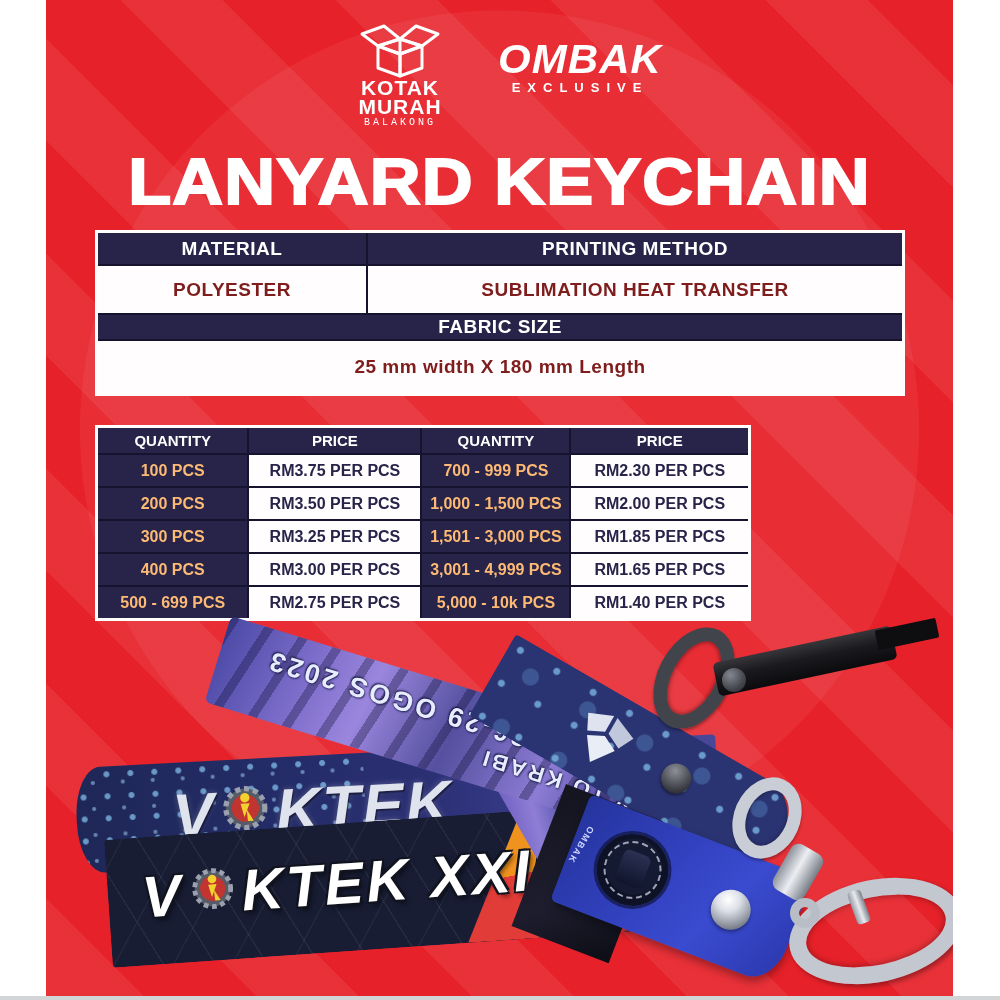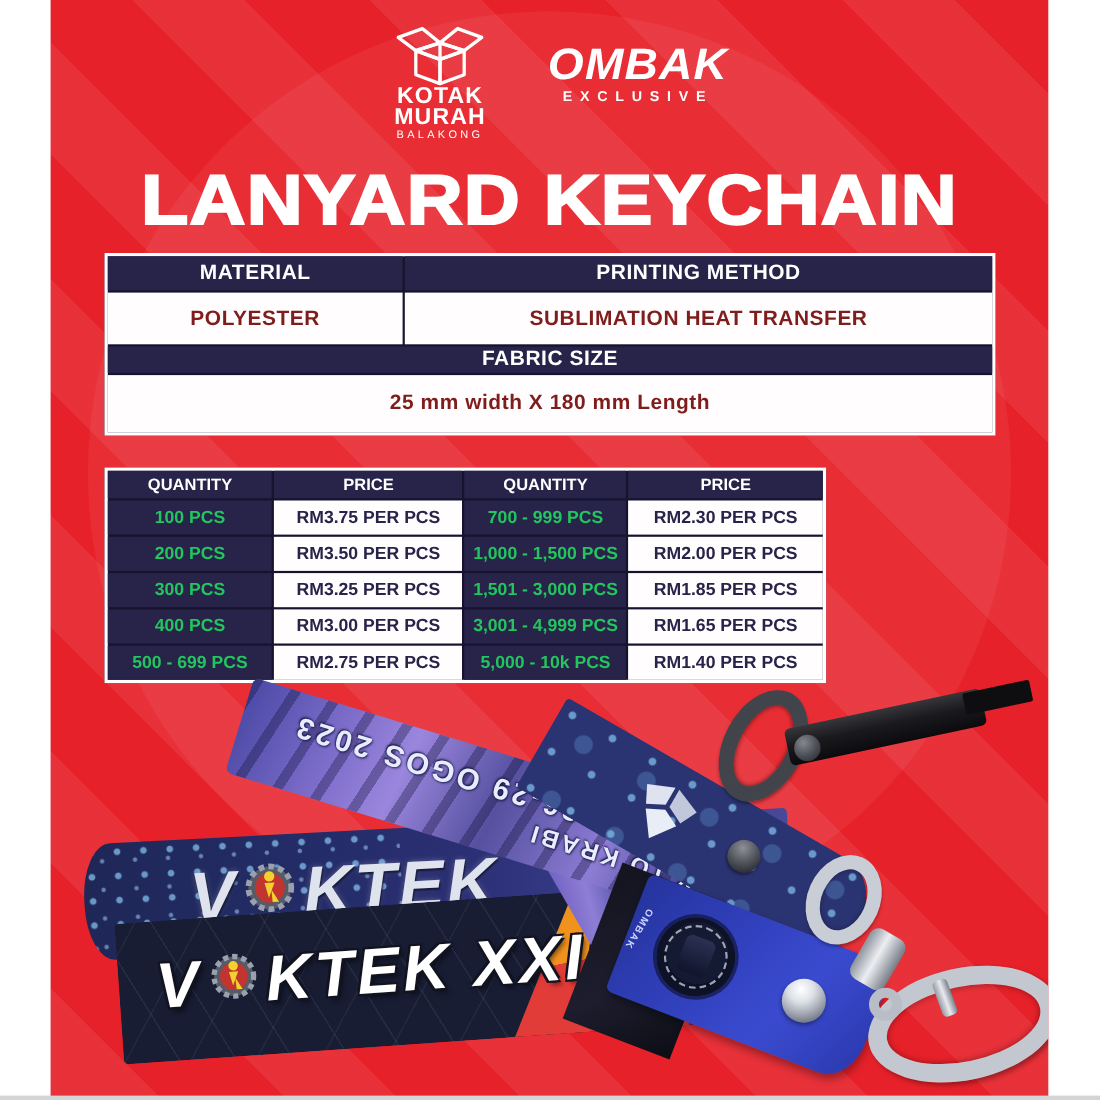--- a/index.html
+++ b/index.html
@@ -16,21 +16,21 @@
       radial-gradient(circle 420px at 50% 43%, rgba(255,255,255,0.055) 0 419px, rgba(255,255,255,0) 420px),
       repeating-linear-gradient(45deg, rgba(255,255,255,0.07) 0 72px, rgba(255,255,255,0) 72px 152px);
     overflow:hidden;
   }
   .bottom-strip { position:absolute; left:0; top:996px; width:1000px; height:4px; background:#d2d4d6; }
 
   
   .logo-kotak { position:absolute; left:288px; top:22px; width:132px; text-align:center; color:#fff; }
   .logo-kotak svg { display:block; margin:0 auto; }
   .kotak-l1, .kotak-l2 { font-weight:bold; font-size:21px; letter-spacing:1px; line-height:19px; }
-  .kotak-l3 { font-size:10px; letter-spacing:3px; line-height:12px; margin-top:1px; }
+  .kotak-l3 { font-size:10px; letter-spacing:3px; line-height:12px; margin-top:1px;font-family:Liberation Mono, monospace; }
   .logo-ombak { position:absolute; left:424px; top:40px; width:220px; text-align:center; color:#fff; }
   .ombak-name { font-size:40px; font-weight:bold; font-style:italic; letter-spacing:1px; line-height:38px; transform:scaleX(1.05); }
   .ombak-sub { font-size:13px; font-weight:bold; letter-spacing:7px; margin-top:2px; }
 
   
   .title {
     position:absolute; left:0; top:148px; width:100%; text-align:center;
     color:#fff; font-size:64px; font-weight:bold; letter-spacing:1px;
     transform:scaleX(1.1); -webkit-text-stroke:2px #ffffff; line-height:68px;
   }
@@ -51,21 +51,21 @@
   .spec .r4 { height:52px; }
   .span2 { grid-column:1 / -1; }
 
   
   .pricing {
     position:absolute; left:49px; top:425px; width:656px;
     border:3px solid #ffffff; background:#15132e;
     display:grid; grid-template-columns:188fr 215fr 185fr 222fr; gap:2px;
   }
   .pricing .hcell { height:25px; background:#272349; color:#fff; font-size:15px; }
-  .pricing .qcell { height:31px; background:#272349; color:#22c55e; font-size:16px; }
+  .pricing .qcell { height:31px; background:#272349; color:#fdba74; font-size:16px; }
   .pricing .pcell { height:31px; background:#fffdfd; color:#272349; font-size:16px; }
 
   
   .photo { position:absolute; left:0; top:598px; width:907px; height:402px; overflow:hidden; }
   .photo > div { position:absolute; }
 
   
   .strap-voktek {
     left:28px; top:170px; width:642px; height:106px;
     transform:rotate(-3deg); transform-origin:left top; z-index:1;

